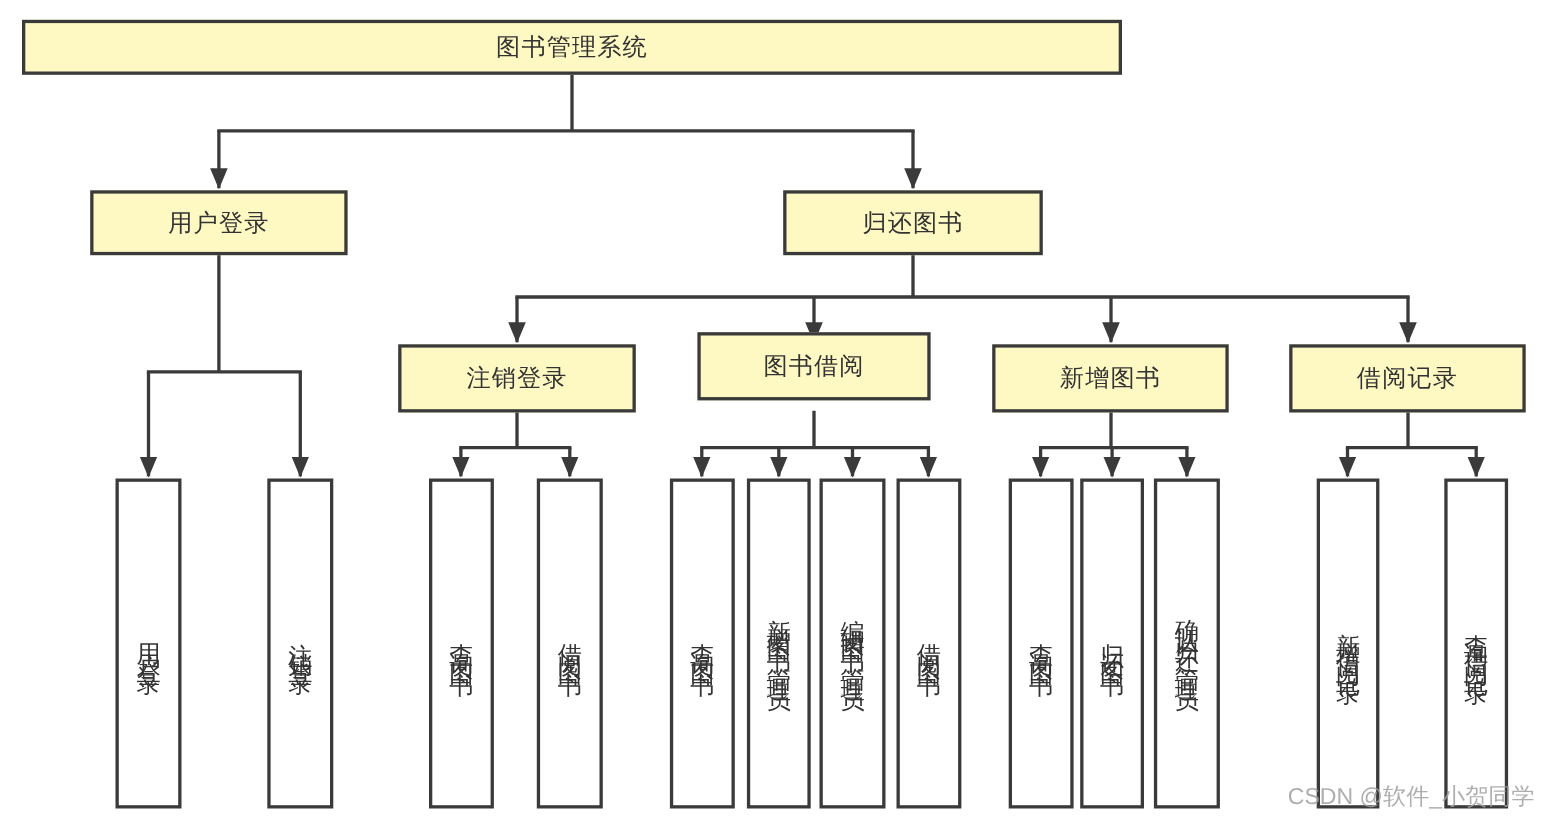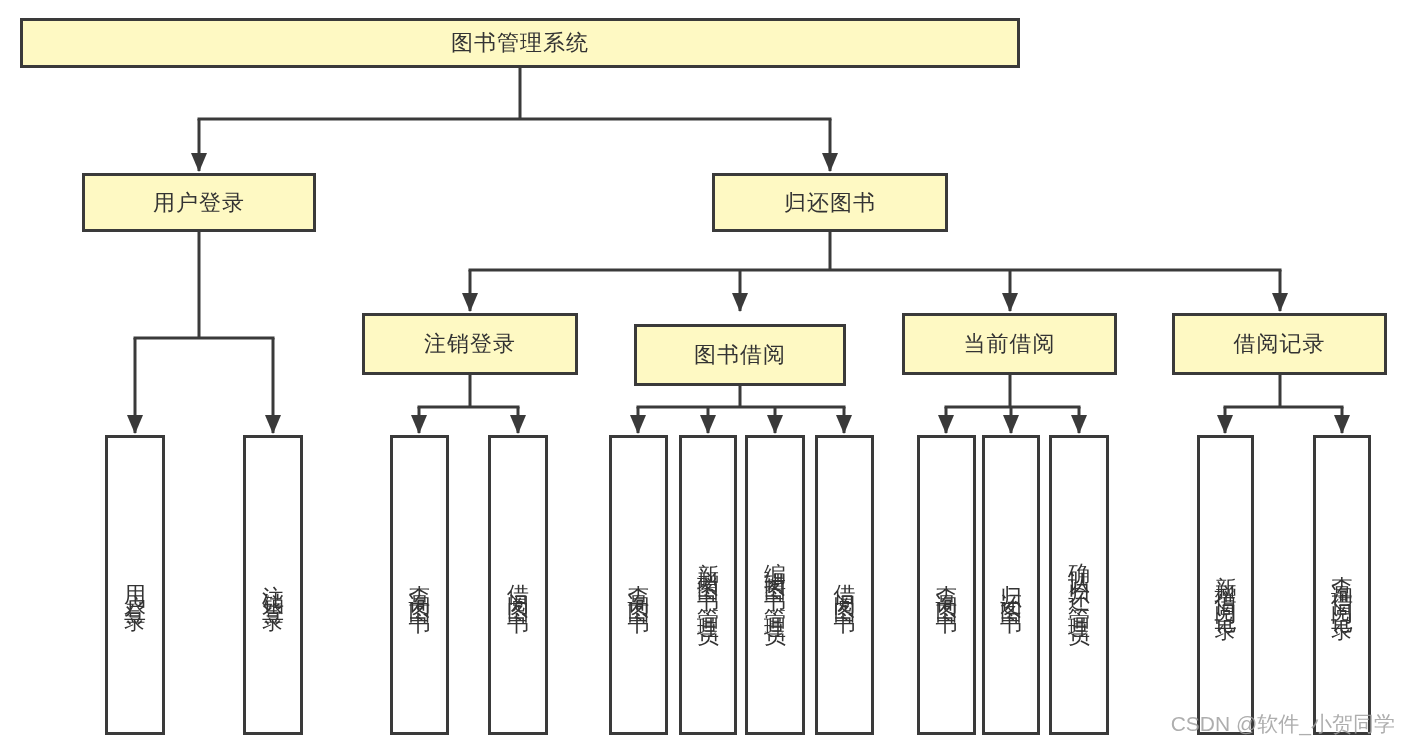--- a/index.html
+++ b/index.html
@@ -93,22 +93,22 @@
     <line x1="1225" y1="407" x2="1225" y2="433" marker-end="url(#arrow)"></line>
     <line x1="1342" y1="407" x2="1342" y2="433" marker-end="url(#arrow)"></line>
   </svg>
 
   <div class="hbox" style="left:20px;top:18px;width:1000px;height:50px;">图书管理系统</div>
 
   <div class="hbox" style="left:82px;top:173px;width:234px;height:59px;">用户登录</div>
   <div class="hbox" style="left:712px;top:173px;width:236px;height:59px;">归还图书</div>
 
   <div class="hbox" style="left:362px;top:313px;width:216px;height:62px;">注销登录</div>
-  <div class="hbox" style="left:634px;top:324px;width:212px;height:62px;">图书借阅</div>
-  <div class="hbox" style="left:902px;top:313px;width:215px;height:62px;">当前借阅</div>
+  <div class="hbox" style="left:634px;top:302px;width:212px;height:62px;">图书借阅</div>
+  <div class="hbox" style="left:902px;top:313px;width:215px;height:62px;">新增图书</div>
   <div class="hbox" style="left:1172px;top:313px;width:215px;height:62px;">借阅记录</div>
 
   <div class="leaf" style="left:105px;width:60px;">用户登录</div>
   <div class="leaf" style="left:243px;width:60px;">注销登录</div>
 
   <div class="leaf" style="left:390px;width:59px;">查询图书</div>
   <div class="leaf" style="left:488px;width:60px;">借阅图书</div>
 
   <div class="leaf" style="left:609px;width:59px;">查询图书</div>
   <div class="leaf" style="left:679px;width:58px;">新增图书（管理员）</div>

